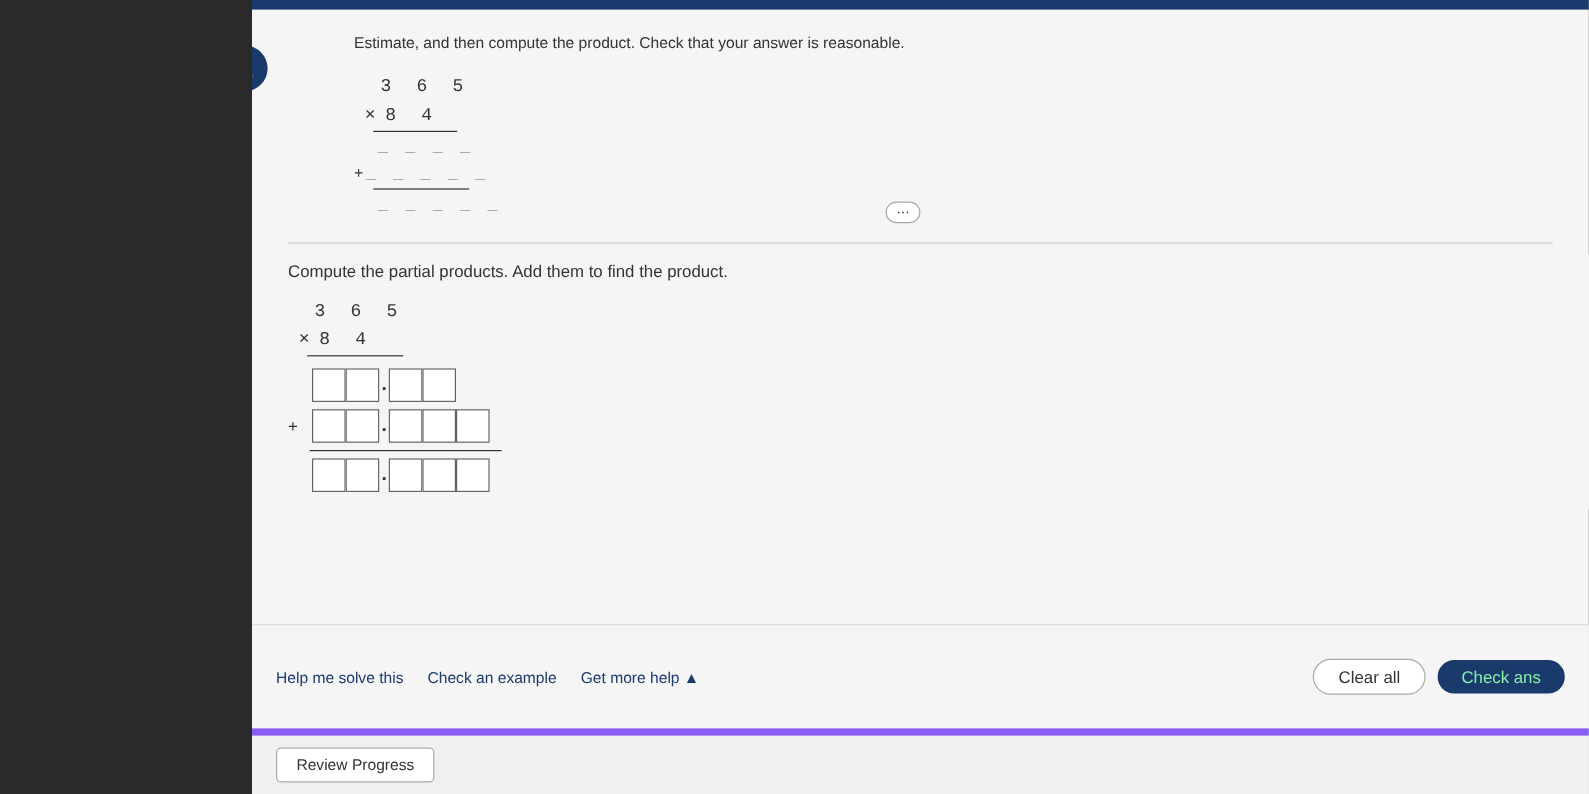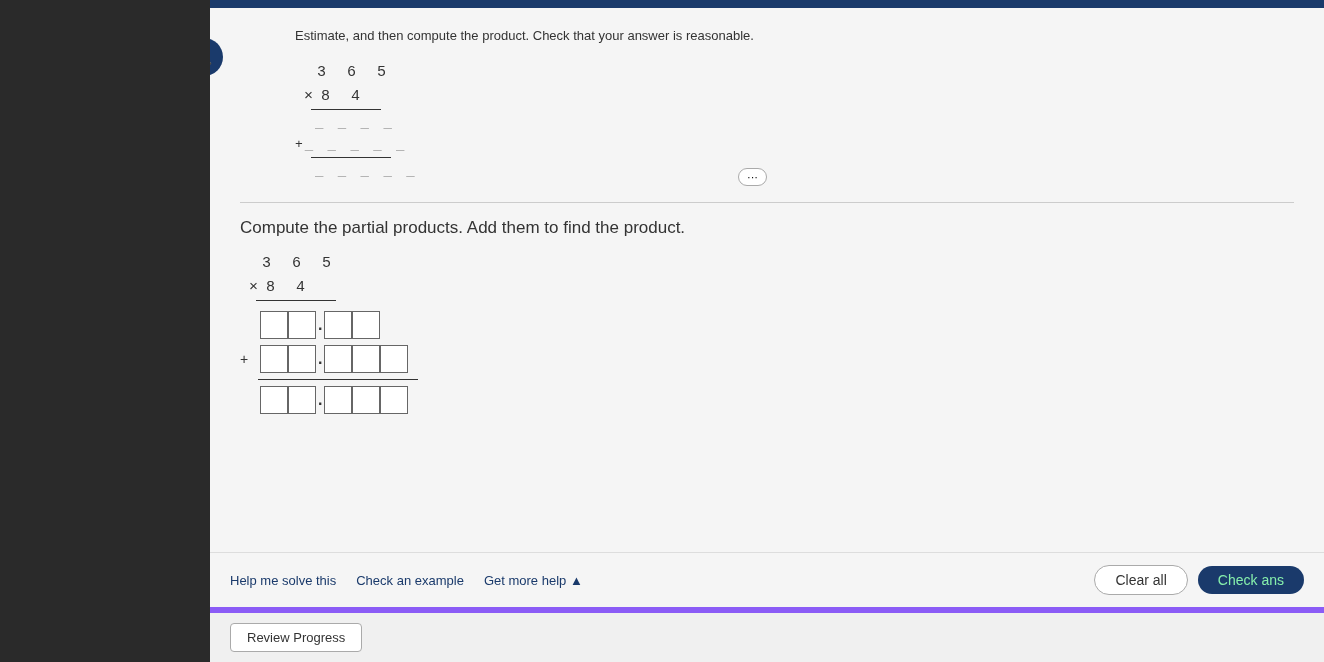--- a/index.html
+++ b/index.html
@@ -84,21 +84,21 @@
       font-size: 14px;
     }
 
     .divider-line {
       border: none;
       border-top: 1px solid #ccc;
       margin: 15px 0;
     }
 
     .section-instruction {
-      font-size: 17px;
+      font-size: 14px;
       color: #333;
       margin-bottom: 14px;
     }
 
     
     .input-grid {
       display: flex;
       flex-direction: column;
       gap: 6px;
       margin-top: 10px;
@@ -136,21 +136,21 @@
 
     .input-group {
       display: flex;
       align-items: center;
     }
 
     
     .bottom-toolbar {
       background: #f5f5f5;
       border-top: 1px solid #ddd;
-      padding: 12px 20px;
+      padding: 28px 20px;
       display: flex;
       justify-content: space-between;
       gap: 20px;
     }
 
     .help-links {
       display: flex;
       align-items: center;
       gap: 20px;
     }

